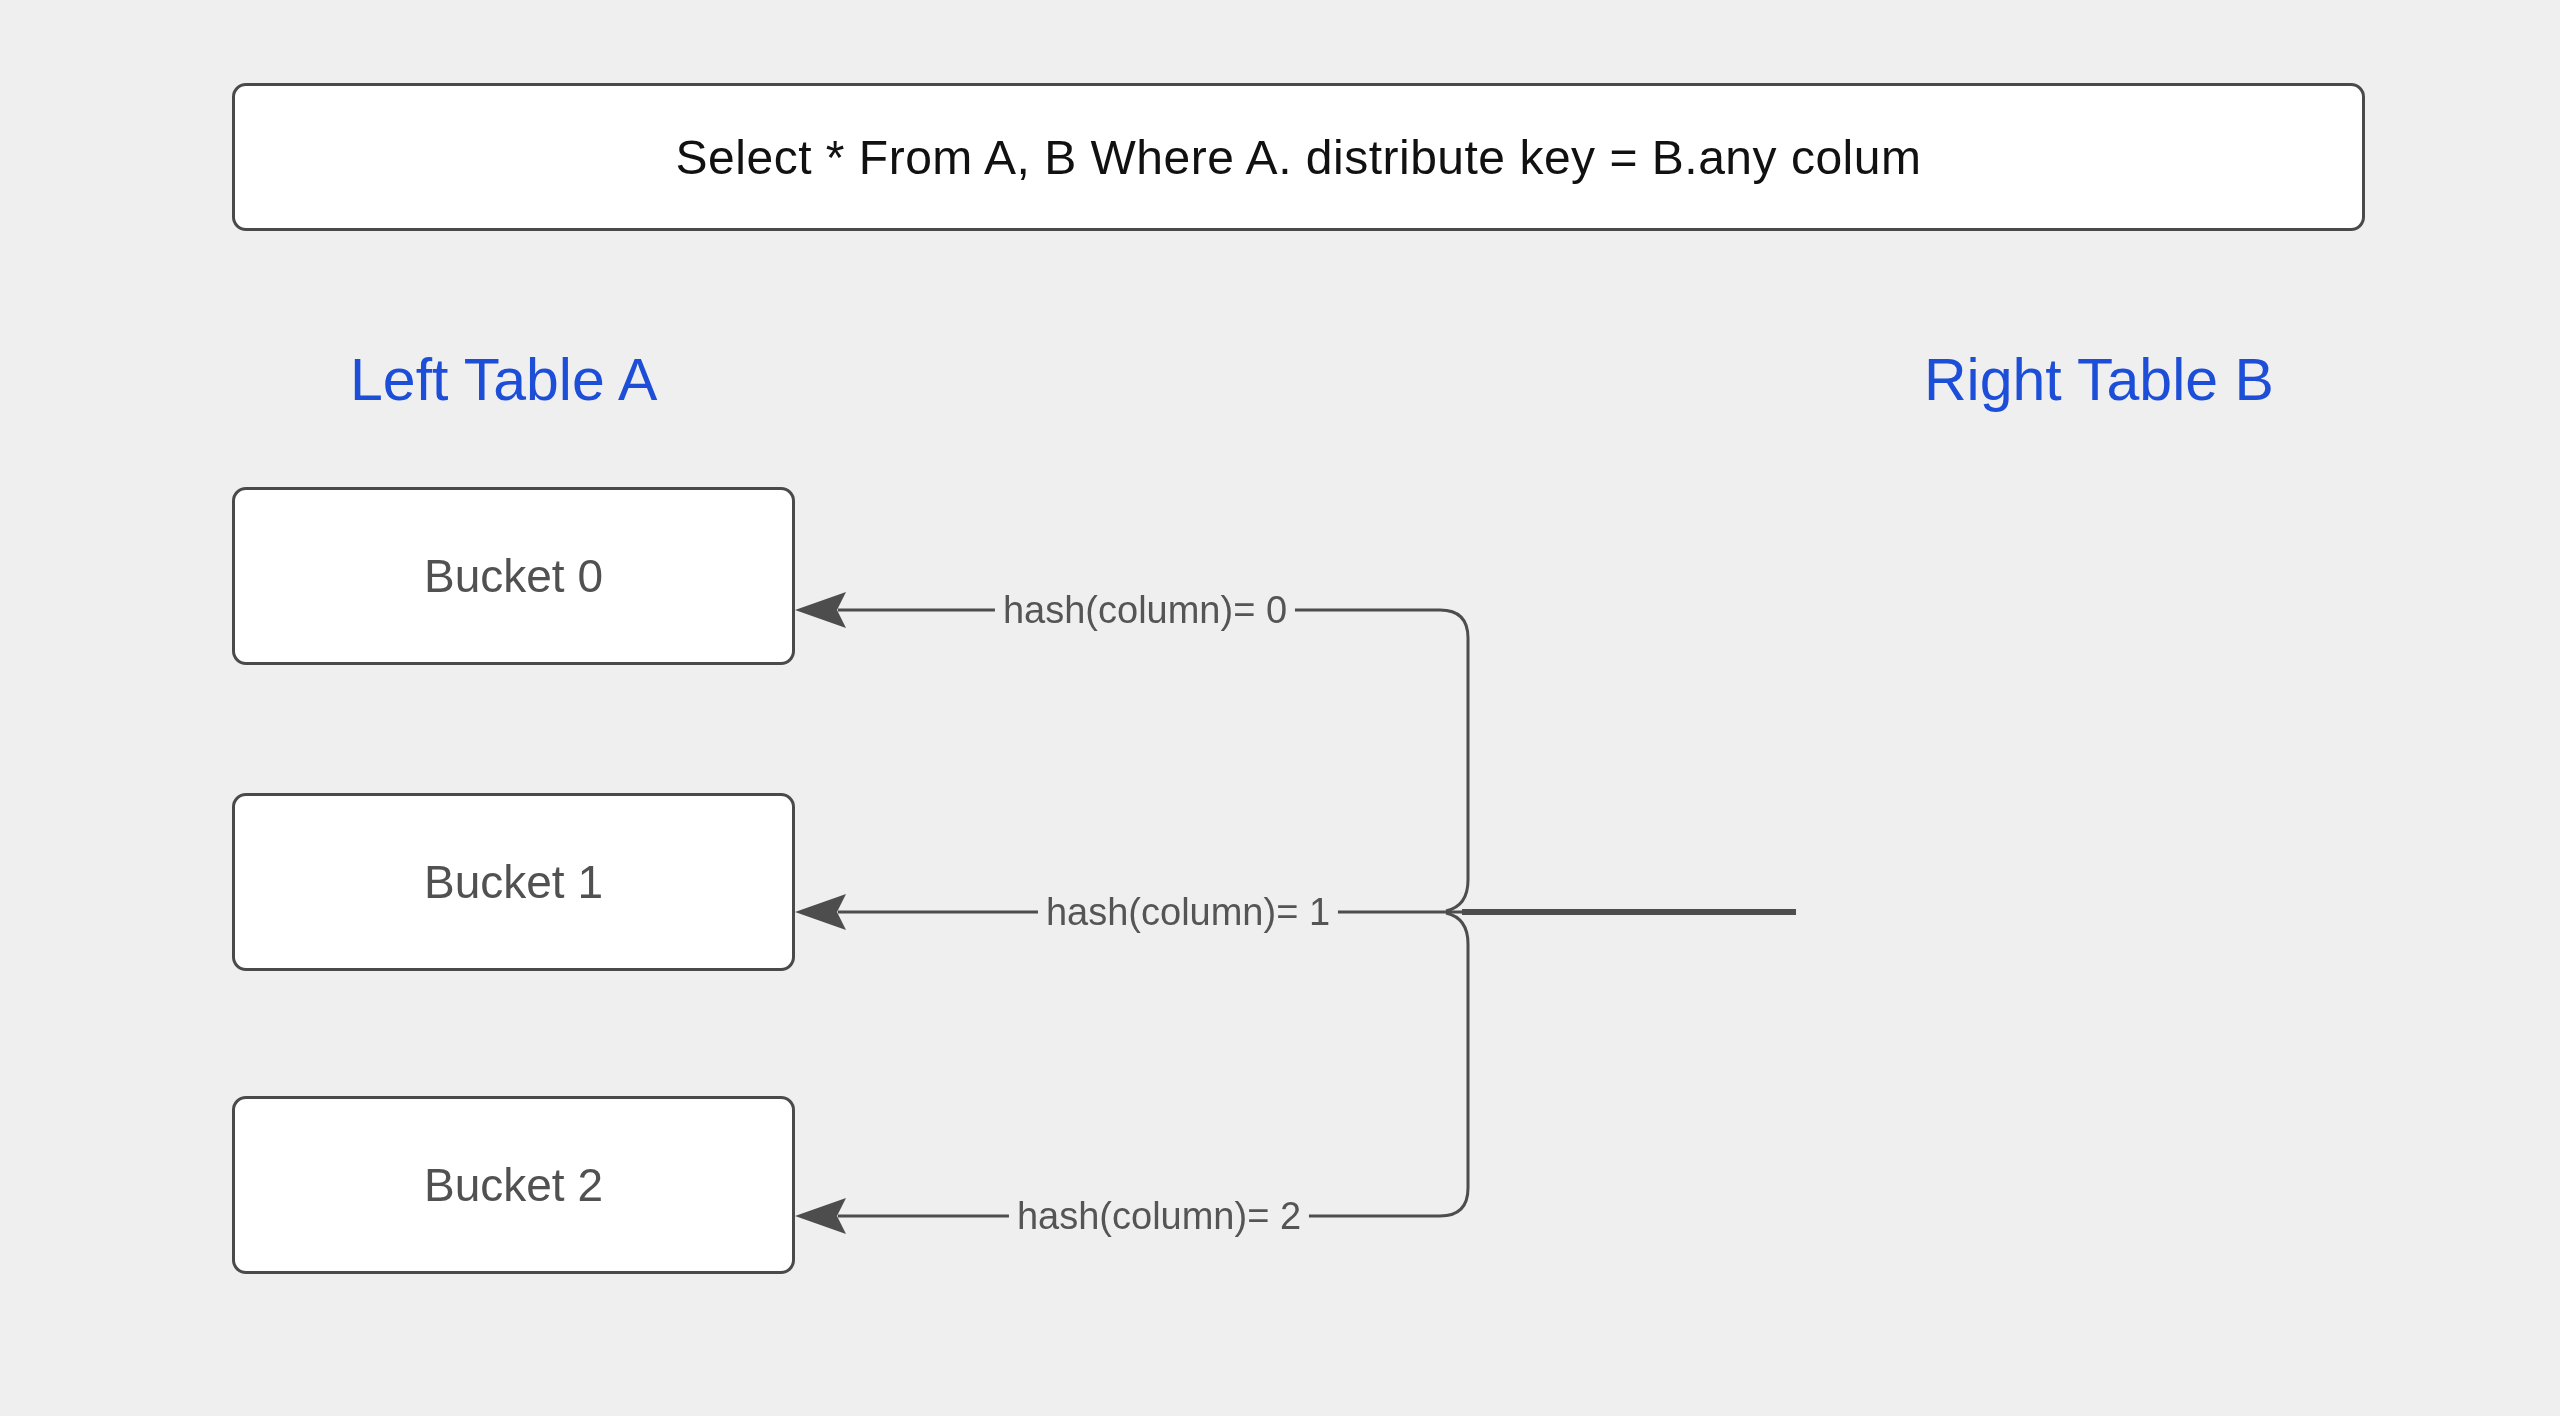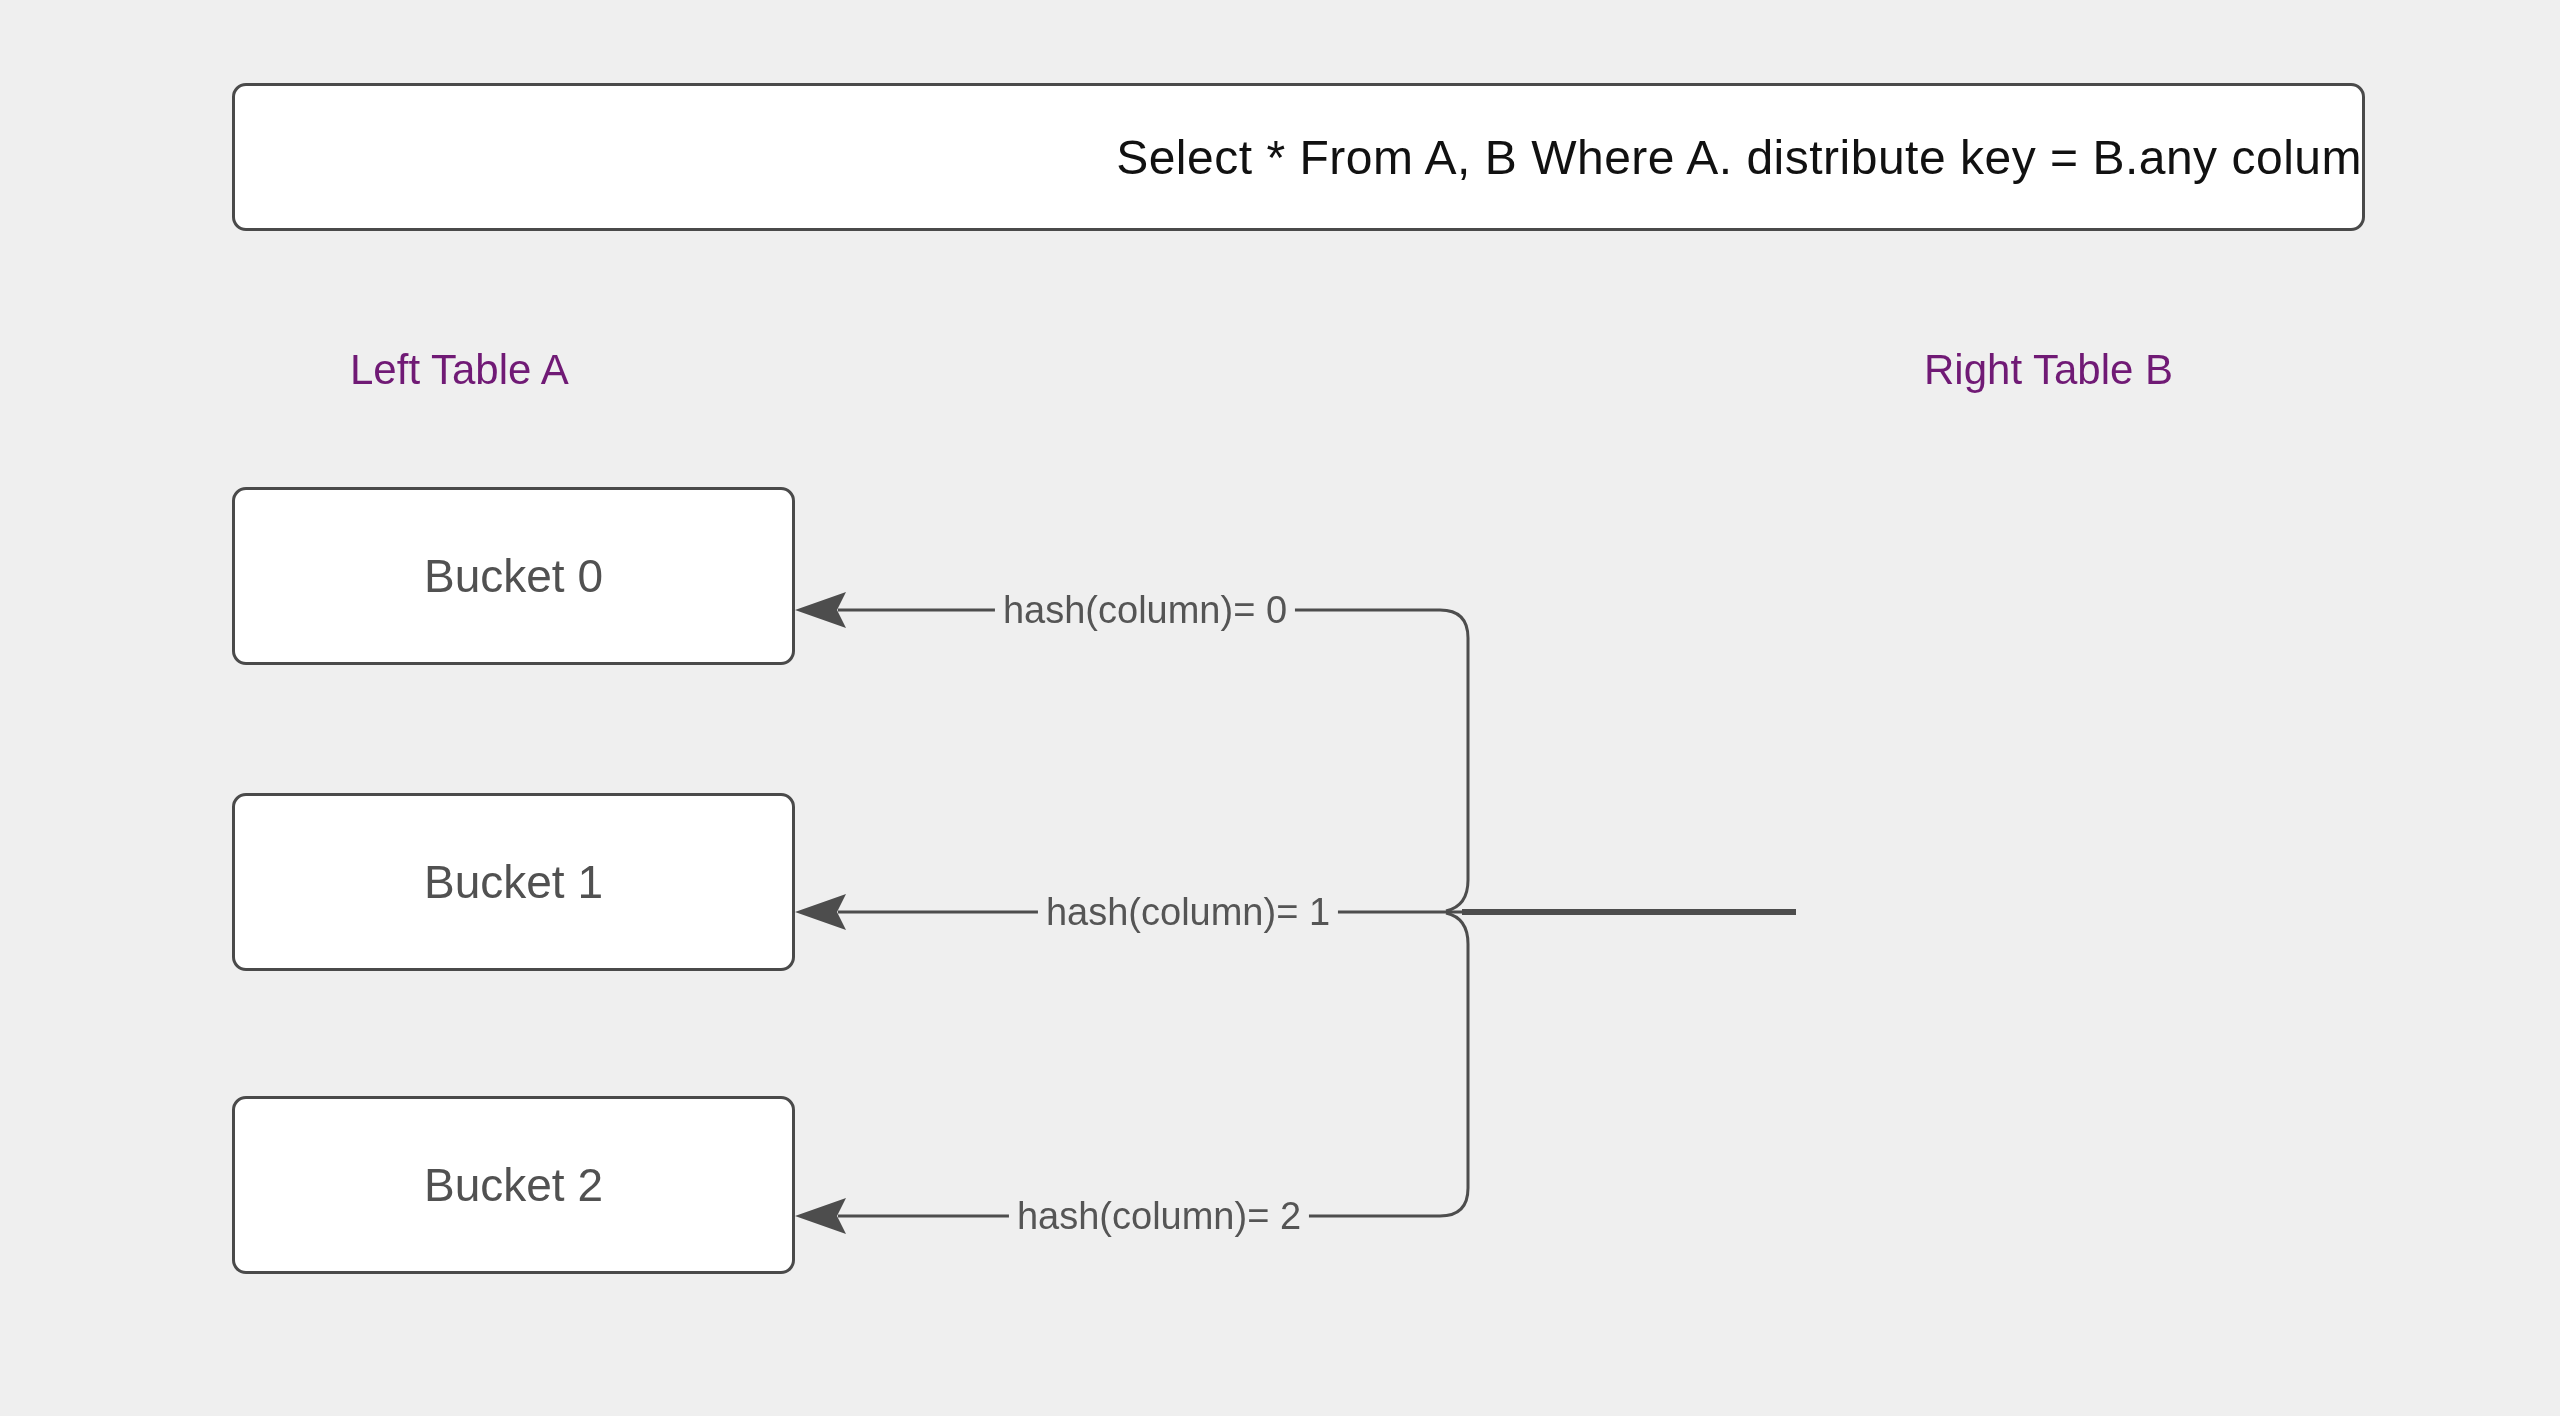--- a/index.html
+++ b/index.html
@@ -18,34 +18,34 @@
   .query-box {
     position: absolute;
     left: 232px; top: 83px;
     width: 2133px; height: 148px;
     background: #ffffff;
     border: 3px solid #4a4a4a;
     border-radius: 14px;
     box-sizing: border-box;
     display: flex;
     align-items: center;
-    justify-content: flex-end;
+    justify-content: center;
   }
   .query-text {
     font-size: 48px;
     font-weight: 500;
     color: #111111;
     letter-spacing: 0.5px;
     white-space: nowrap;
   }
   .section-title {
     position: absolute;
-    font-size: 42px;
+    font-size: 59px;
     font-weight: 500;
-    color: #701a75;
+    color: #1d4ed8;
     white-space: nowrap;
   }
   .title-left { left: 350px; top: 346px; }
   .title-right { left: 1924px; top: 346px; }
   .bucket-box {
     position: absolute;
     left: 232px;
     width: 563px; height: 178px;
     background: #ffffff;
     border: 3px solid #4a4a4a;

